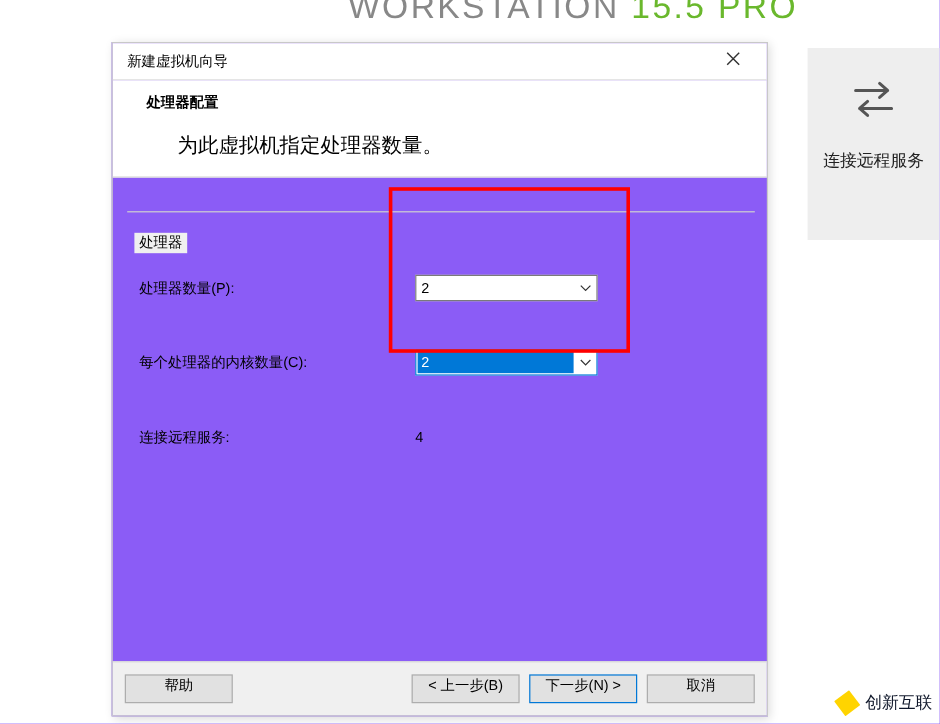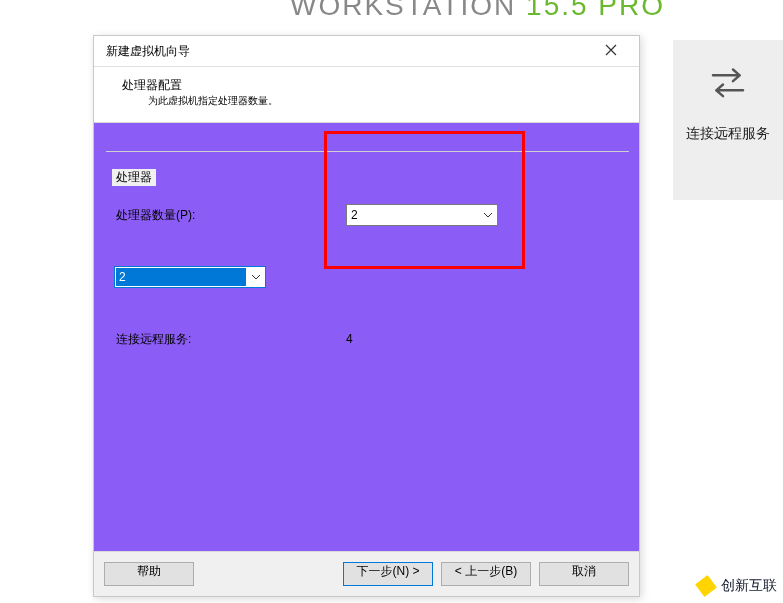--- a/index.html
+++ b/index.html
@@ -64,22 +64,22 @@
   .titlebar .close {
     width: 40px; height: 28px;
     display: flex; align-items: center; justify-content: center;
     font-size: 16px; color: #333;
   }
   .header {
     background: #ffffff;
     padding: 10px 14px 14px 14px;
     border-bottom: 1px solid #d8d8d8;
   }
-  .header .h-title { font-weight: normal; font-size: 12px; padding-left: 14px;}
-  .header .h-sub { font-size: 10px; padding-left: 40px; margin-top: 0; }
+  .header .h-title { font-weight: bold; font-size: 12px; padding-left: 14px;}
+  .header .h-sub { font-size: 17px; padding-left: 40px; margin-top: 16px; }
   .body {
     flex: 1;
     padding: 14px 10px 10px 12px;
     position: relative;
   }
   .group-label {
     position: absolute;
     top: 6px;
     left: 18px;
     background: #f0f0f0;
@@ -226,20 +226,21 @@
           <div class="combo-text">2</div>
           <div class="caret">
             <svg viewBox="0 0 10 6">
                 <path d="M1 1 L5 5 L9 1" stroke="#333" fill="none" stroke-width="1"></path>
               </svg>
           </div>
         </div>
       </div>
 
       <div class="row">
+        <div class="lbl">每个处理器的内核数量(C):</div>
         <div class="combo focused">
           <div class="combo-text">2</div>
           <div class="caret">
             <svg viewBox="0 0 10 6">
                 <path d="M1 1 L5 5 L9 1" stroke="#333" fill="none" stroke-width="1"></path>
               </svg>
           </div>
         </div>
       </div>
 
@@ -251,25 +252,25 @@
     </div>
 
     <div class="highlight-box" style="left:230px; top:8px; width:195px; height:132px;"></div>
   </div>
 
   <div class="footer">
     <div class="btn">
       <span>帮助</span>
     </div>
     <div class="spacer"></div>
+    <div class="btn">
+      <span>&lt; 上一步(B)</span>
+    </div>
     <div class="btn default">
       <span>下一步(N) &gt;</span>
-    </div>
-    <div class="btn">
-      <span>&lt; 上一步(B)</span>
     </div>
     <div class="btn">
       <span>取消</span>
     </div>
   </div>
 </div>
 
 <div class="watermark">
   <span class="wm-x"></span>
   <span>创新互联</span>

